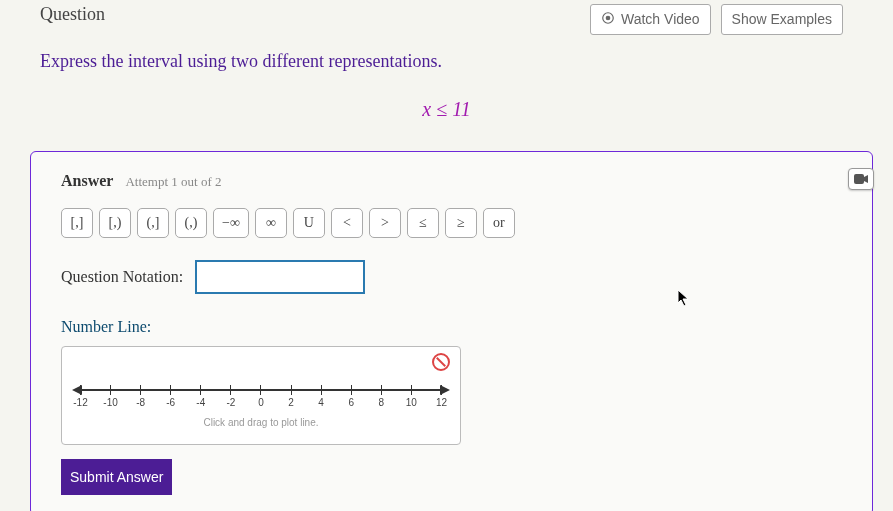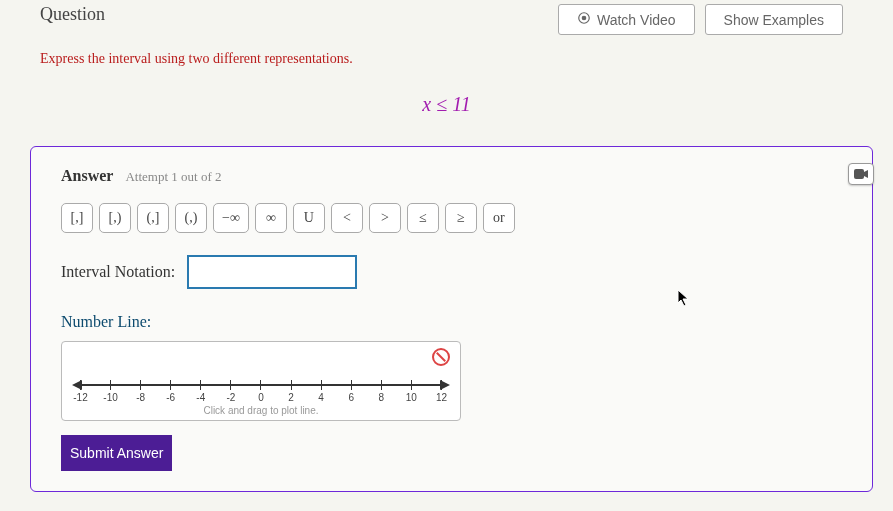--- a/index.html
+++ b/index.html
@@ -1,43 +1,43 @@
 <!DOCTYPE html>
 <html><head>
   <meta charset="utf-8">
   <style>
     * { box-sizing: border-box; margin: 0; padding: 0; }
     body { font-family: Georgia, serif; background: #f5f5f0; width: 893px; height: 511px; position: relative; color: #222; }
     .header-row { display: flex; justify-content: space-between; align-items: flex-start; padding: 4px 20px 0 40px; }
     .question-label { font-size: 18px; font-weight: normal; color: #444; }
     .header-buttons { display: flex; gap: 10px; margin-right: 30px; }
-    .header-btn { border: 1px solid #aaa; background: #fff; padding: 6px 18px; font-size: 14px; font-family: Arial, sans-serif; color: #666; border-radius: 3px; cursor: pointer; display: flex; align-items: center; gap: 6px; }
-    .prompt { padding: 16px 40px; font-size: 14px; color: #b91c1c; }
+    .header-btn { border: 1px solid #aaa; background: #fff; padding: 6px 10px; font-size: 14px; font-family: Arial, sans-serif; color: #666; border-radius: 3px; cursor: pointer; display: flex; gap: 6px; }
+    .prompt { padding: 16px 40px; font-size: 18px; color: #4c1d95; }
     .math-eq { text-align: center; font-size: 20px; font-style: italic; font-family: 'Times New Roman', serif; padding: 10px 0 20px 0; color: #a21caf; }
     .answer-panel { margin: 10px 20px 0 30px; padding: 20px 30px; background: #fafaf8; border: 1px solid #6d28d9; border-radius: 6px; position: relative; }
     .answer-header { font-size: 16px; margin-bottom: 18px; }
     .answer-header strong { font-weight: bold; color: #333; }
     .answer-header .attempt { font-size: 13px; color: #888; margin-left: 8px; }
     .pill-row { display: flex; gap: 6px; margin-bottom: 22px; flex-wrap: wrap; align-items: center; }
     .pill { min-width: 32px; height: 30px; padding: 0 8px; border: 1px solid #aaa; border-radius: 5px; background: #fff; display: flex; align-items: center; justify-content: center; font-size: 14px; cursor: pointer; font-family: 'Times New Roman', serif; color: #444; }
     .input-row { display: flex; align-items: center; gap: 12px; margin-bottom: 24px; }
     .input-label { font-size: 16px; color: #333; }
     .interval-input { border: 2px solid #2a7ab0; width: 170px; height: 34px; padding: 4px 8px; font-size: 15px; background: #fff; }
     .nl-label { font-size: 16px; color: #0c4a6e; margin-bottom: 10px; }
-    .nl-box { border: 1px solid #bbb; border-radius: 4px; width: 400px; height: 80px; position: relative; background: #fff; }
+    .nl-box { border: 1px solid #bbb; border-radius: 4px; width: 400px; height: 99px; position: relative; background: #fff; }
     .nl-warn { position: absolute; top: 6px; right: 10px; width: 18px; height: 18px; border: 2px solid #d44; border-radius: 50%; display: flex; align-items: center; justify-content: center; }
     .nl-warn::after { content: ""; width: 12px; height: 2px; background: #d44; transform: rotate(45deg); }
     .nline { position: absolute; left: 18px; right: 18px; top: 42px; height: 2px; background: #333; }
     .nline::before, .nline::after { content: ""; position: absolute; top: -4px; width: 0; height: 0; border-top: 5px solid transparent; border-bottom: 5px solid transparent; }
     .nline::before { left: -8px; border-right: 10px solid #333; }
     .nline::after { right: -8px; border-left: 10px solid #333; }
     .ticks { position: absolute; left: 18px; right: 18px; top: 38px; display: flex; justify-content: space-between; }
     .tick { width: 1px; height: 10px; background: #333; position: relative; }
     .tick span { position: absolute; top: 12px; left: 50%; transform: translateX(-50%); font-size: 10px; color: #444; font-family: Arial, sans-serif; white-space: nowrap; }
-    .nl-hint { position: absolute; bottom: 4px; left: 0; right: 0; text-align: center; font-size: 10px; color: #999; font-family: Arial, sans-serif; }
+    .nl-hint { position: absolute; bottom: 16px; left: 0; right: 0; text-align: center; font-size: 10px; color: #999; font-family: Arial, sans-serif; }
     .submit-btn { margin-top: 14px; background: #4c1d95; color: #fff; border: none; padding: 10px 9px; font-size: 14px; cursor: pointer; font-family: Arial, sans-serif; }
     .side-icon { position: absolute; right: -2px; top: 16px; width: 26px; height: 22px; background: #fff; border: 1px solid #999; border-radius: 4px; display: flex; align-items: center; justify-content: center; font-size: 11px; box-shadow: 0 1px 2px rgba(0,0,0,.2); }
     .cursor { position: absolute; left: 677px; top: 289px; width: 14px; height: 18px; pointer-events: none; }
   </style>
 </head>
 <body>
 
 <div class="header-row">
   <div class="question-label">Question</div>
   <div class="header-buttons">
@@ -81,21 +81,21 @@
     <div class="pill">∞</div>
     <div class="pill">U</div>
     <div class="pill">&lt;</div>
     <div class="pill">&gt;</div>
     <div class="pill">≤</div>
     <div class="pill">≥</div>
     <div class="pill">or</div>
   </div>
 
   <div class="input-row">
-    <div class="input-label">Interval Notation:</div>
+    <div class="input-label">Question Notation:</div>
     <input class="interval-input" type="text" value="" style="">
   </div>
 
   <div class="nl-label">Number Line:</div>
   <div class="nl-box">
     <div class="nl-warn"></div>
     <div class="nline"></div>
     <div class="ticks">
       <div class="tick">
           <span>-12</span>

